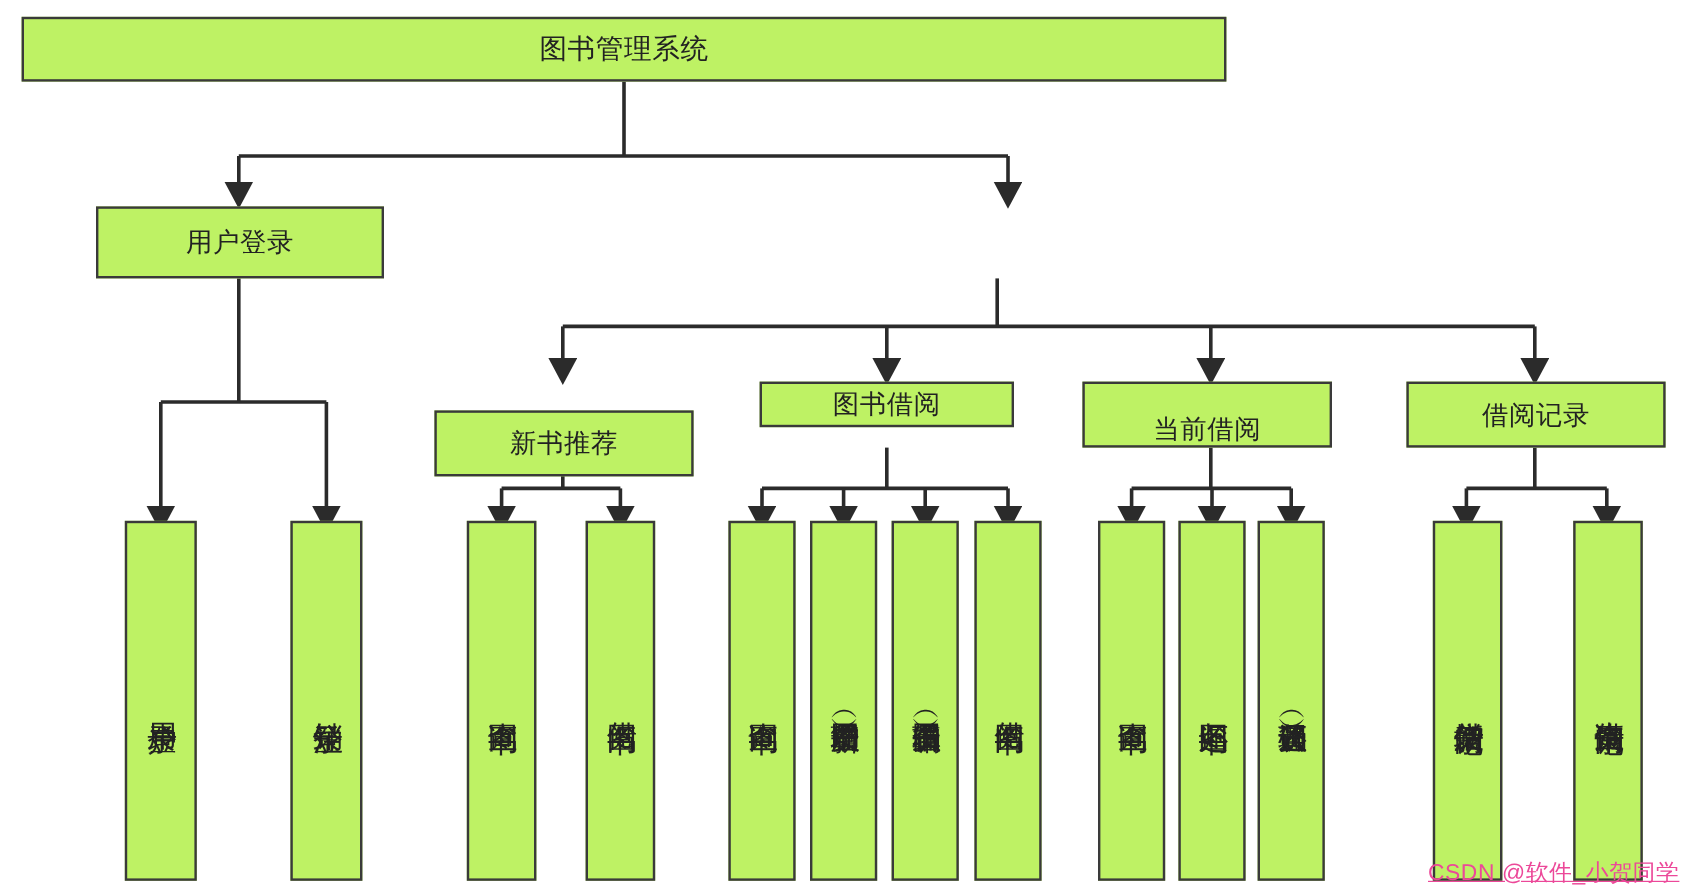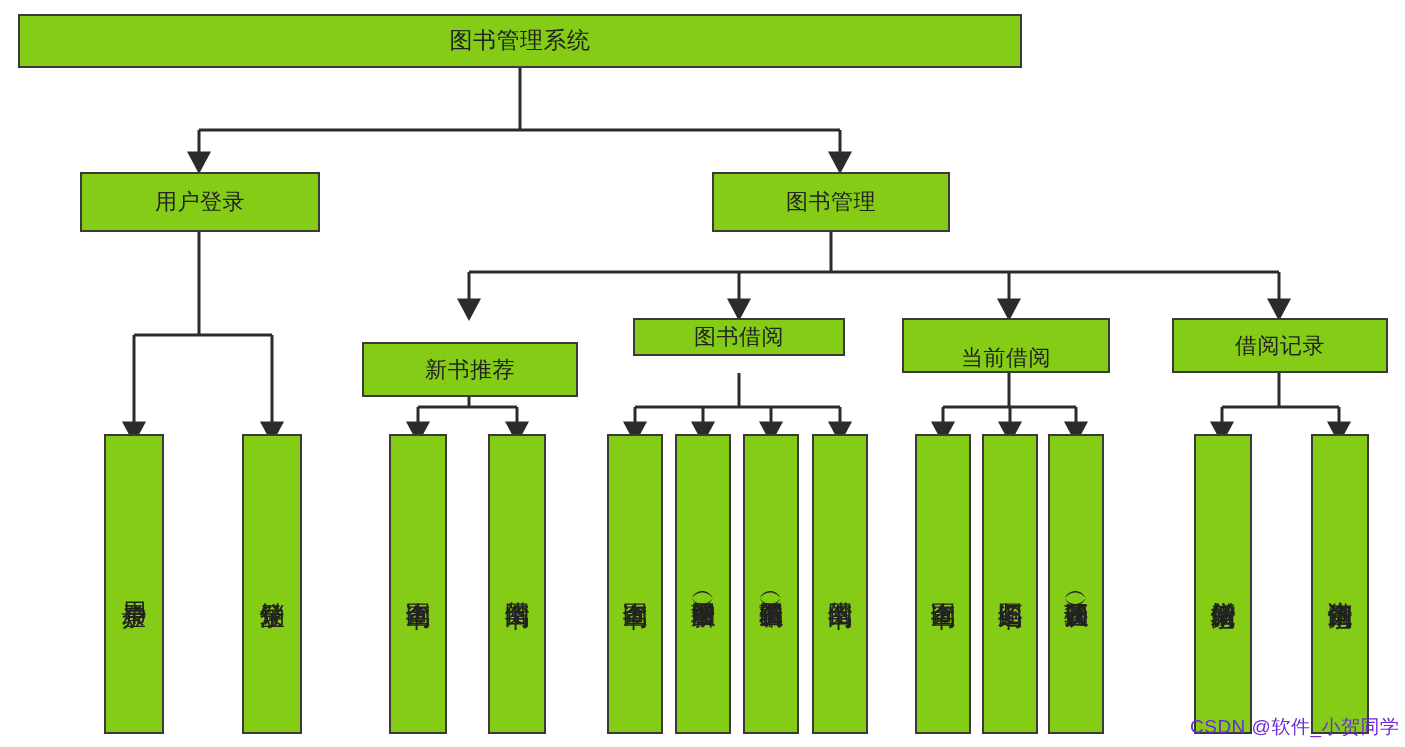--- a/index.html
+++ b/index.html
@@ -21,21 +21,21 @@
     position: absolute;
     left: 0;
     top: 0;
     width: 1405px;
     height: 747px;
     pointer-events: none;
   }
   .node {
     position: absolute;
     box-sizing: border-box;
-    background: #84cc16;
+    background: #bef264;
     border: 2px solid #3a3a3a;
     display: flex;
     align-items: center;
     justify-content: center;
     color: #222222;
     text-align: center;
   }
   .node .lbl {
     display: block;
     line-height: 1.18;
@@ -60,24 +60,25 @@
     line-height: 1.02;
     letter-spacing: 1px;
     white-space: nowrap;
   }
   .node.v.tight .lbl {
     font-size: 24px;
     letter-spacing: 0px;
   }
   .watermark {
     position: absolute;
-    color: #6d28d9;
+    color: #ec4899;
     font-size: 19px;
     white-space: nowrap;
     letter-spacing: 0.5px;
+    text-decoration: underline;
   }
 </style>
 </head>
 <body>
 
 <div id="canvas">
 
   <svg class="wires" viewBox="0 0 1405 747">
     <defs>
       <marker id="arrow" markerWidth="11" markerHeight="11" refX="2.2" refY="4" orient="auto" markerUnits="strokeWidth">
@@ -128,23 +129,20 @@
     </g>
   </svg>
 
   <div class="node h root" style="left:18px; top:14px; width:1004px; height:54px;">
     <span class="lbl">图书管理系统</span>
   </div>
 
   <div class="node h" style="left:80px; top:172px; width:240px; height:60px;">
     <span class="lbl">用户登录</span>
   </div>
-  <div class="node h" style="left:712px; top:172px; width:238px; height:60px;">
-    <span class="lbl">图书管理</span>
-  </div>
 
   <div class="node h" style="left:362px; top:318px; width:216px; height:55px;margin-top:24px;">
     <span class="lbl">新书推荐</span>
   </div>
   <div class="node h" style="left:633px; top:318px; width:212px; height:38px;">
     <span class="lbl">图书借阅</span>
   </div>
   <div class="node h" style="left:902px; top:318px; width:208px; height:55px;align-items:flex-end;">
     <span class="lbl">当前借阅</span>
   </div>

